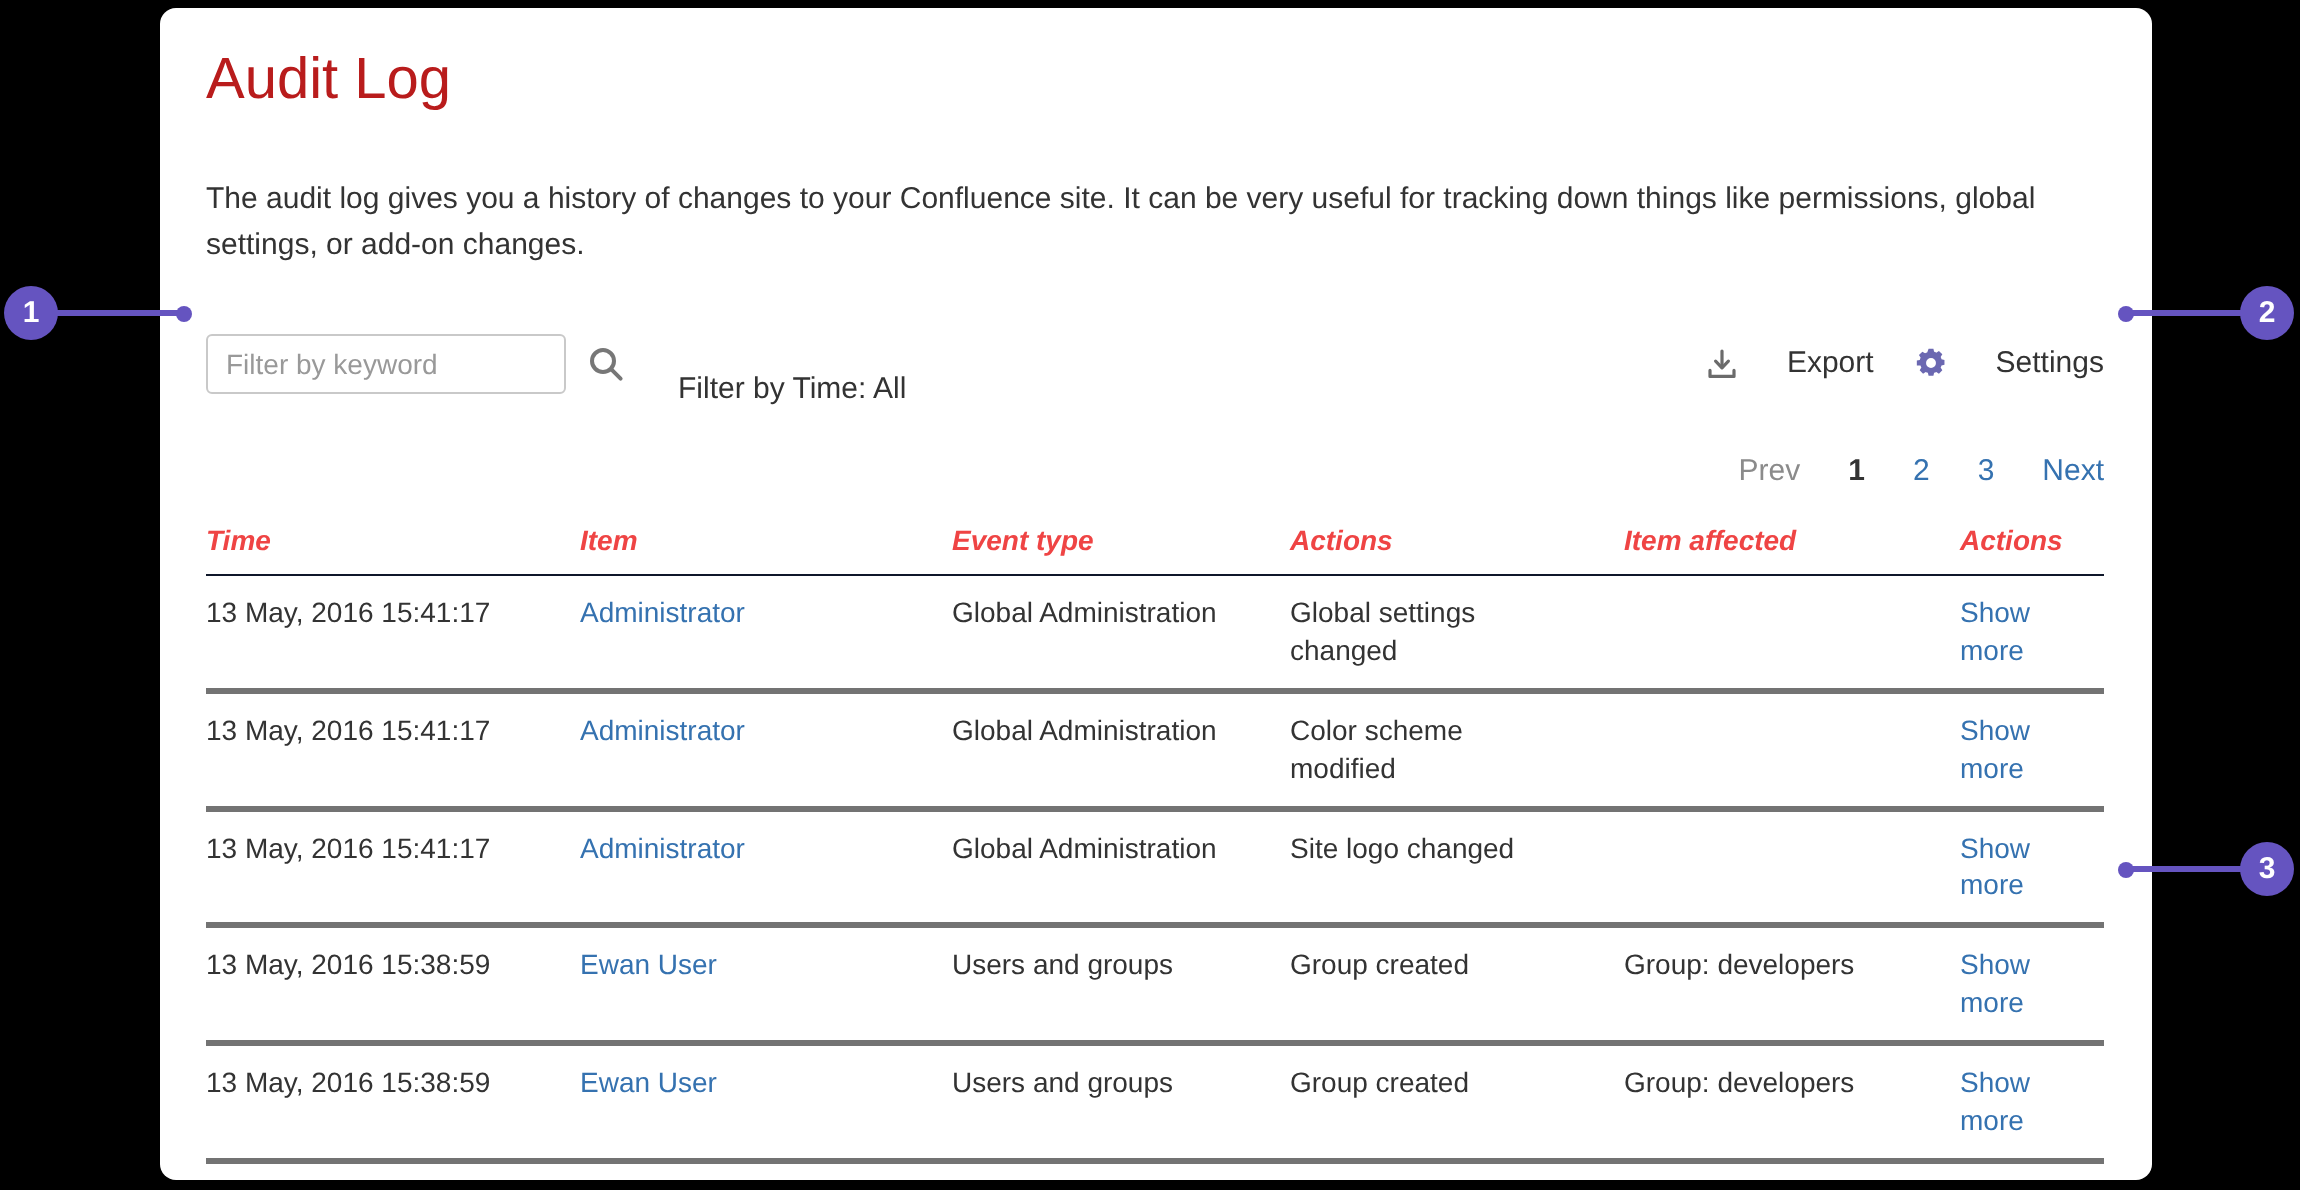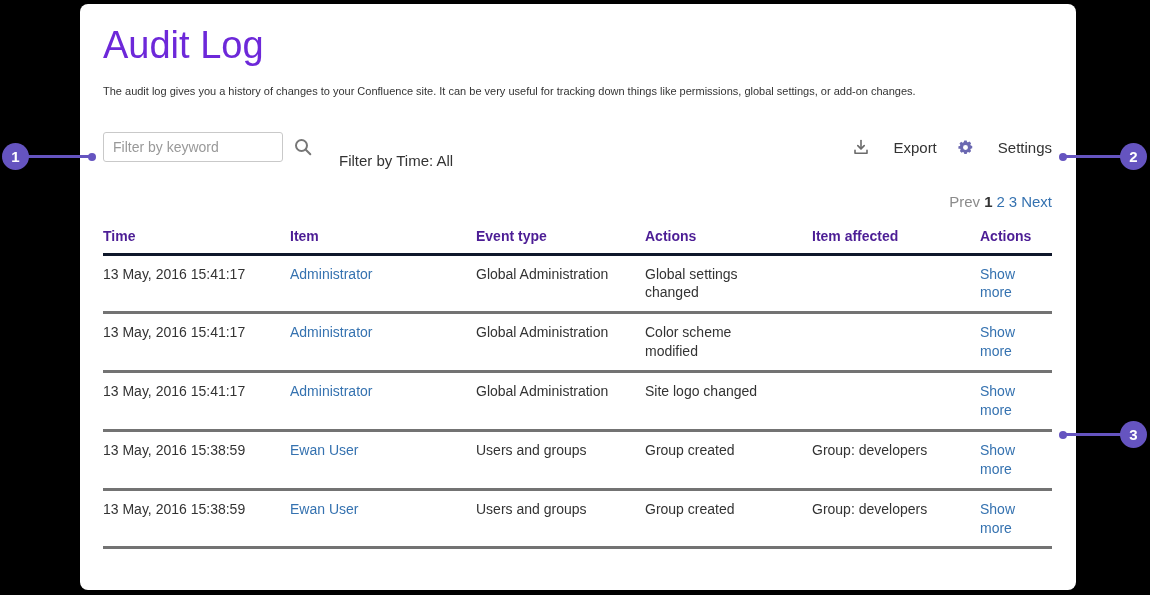--- a/index.html
+++ b/index.html
@@ -13,53 +13,54 @@
   }
   .card {
     position: absolute;
     left: 80px; top: 4px;
     width: 996px; height: 586px;
     background: #fff;
     border-radius: 8px;
     overflow: hidden;
   }
   .card-inner { padding: 18px 24px 0 23px; }
-  .page-title { font-size: 38px; font-weight: 400; color: #6d28d9; margin-top: 2px; }
-  .description { font-size: 11px; line-height: 1.5; margin-top: 16px; color: #333; }
+  .page-title { font-size: 29px; font-weight: 400; color: #b91c1c; margin-top: 2px; }
+  .description { font-size: 15px; line-height: 1.5; margin-top: 32px; color: #333; }
 
   .filter-row { display: flex; align-items: center; margin-top: 26px; }
   .keyword-input {
     width: 180px; height: 30px;
     border: 1px solid #c9c9c9; border-radius: 3px;
     padding: 0 9px; font-size: 14px; color: #333;
     font-family: "Liberation Sans", sans-serif;
     outline: none;
   }
   .keyword-input::placeholder { color: #999; }
   .search-icon { margin-left: 10px; display: flex; align-items: center; cursor: pointer; }
   .time-filter { margin-left: 26px; font-size: 15px; color: #333; cursor: pointer; margin-top: 26px; }
   .right-actions { margin-left: auto; display: flex; align-items: center; gap: 20px; }
   .action-btn { display: flex; align-items: center; gap: 24px; font-size: 15px; color: #333; cursor: pointer; }
 
   .pagination {
     display: flex; justify-content: flex-end; align-items: center;
-    gap: 4px; margin-top: 24px; font-size: 15px;
+    gap: 24px; margin-top: 24px; font-size: 15px;
   }
   .pg-prev { color: #8b8b8b; }
   .pg-current { color: #333; font-weight: bold; }
   .pg-link { color: #3572B0; cursor: pointer; }
 
   table.audit-table {
     width: 100%; border-collapse: collapse; table-layout: fixed;
     margin-top: 12px; font-size: 14px;
   }
   .audit-table th {
-    text-align: left; font-weight: bold; color: #4c1d95;
+    text-align: left; font-weight: bold; color: #ef4444;
     padding: 6px 10px 9px 0;
-    border-bottom: 3px solid #0f172a;
+    border-bottom: 1px solid #0f172a;
+    font-style: italic;
   }
   .audit-table td {
     vertical-align: top;
     padding: 9px 10px 9px 0;
     border-bottom: 3px solid #737373;
     line-height: 1.35;
     white-space: pre-line;
     color: #333;
   }
   a.link { color: #3572B0; text-decoration: none; cursor: pointer; }

